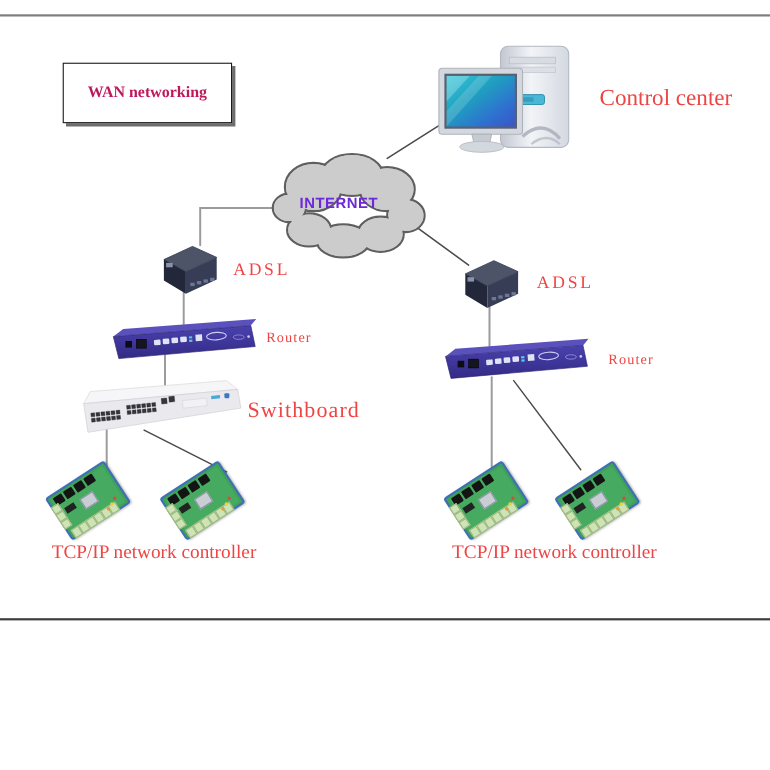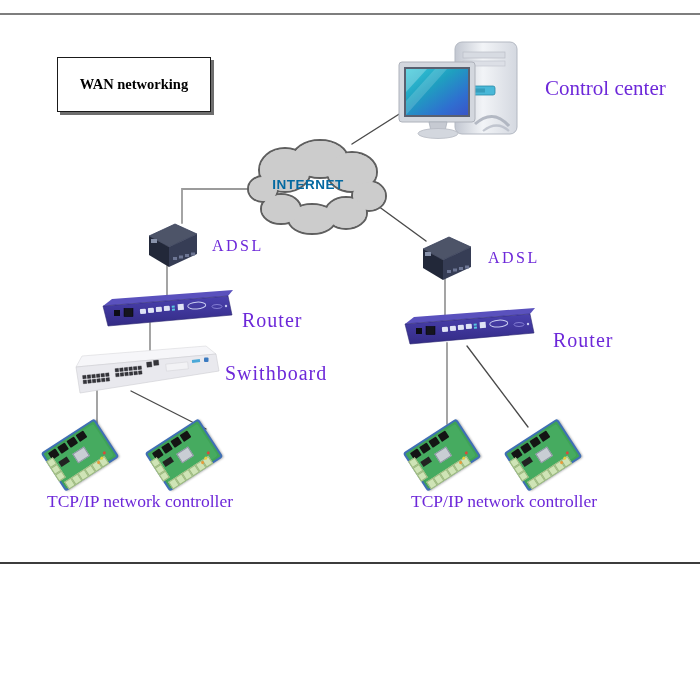--- a/index.html
+++ b/index.html
@@ -4,30 +4,30 @@
 <style>
   html,body{margin:0;padding:0;background:#fff;}
   #stage{position:relative;width:700px;height:700px;background:#ffffff;overflow:hidden;
          font-family:"Liberation Serif","DejaVu Serif",serif;}
   .hline{position:absolute;left:0;width:700px;}
   #top-rule{top:13px;height:2px;background:#7e7e7e;}
   #bottom-rule{top:562px;height:2px;background:#3c3c3c;}
   #title-box{position:absolute;left:57px;top:57px;width:152px;height:53px;background:#fff;
              border:1.5px solid #1a1a1a;box-shadow:3px 3px 0 #6e6e6e;
              display:flex;flex-direction:column;align-items:center;justify-content:center;}
-  #title-box .tline{font-weight:bold;font-size:14.5px;line-height:1.3;color:#000000;}
-  .label{position:absolute;color:#6d28d9;}
+  #title-box .tline{font-weight:bold;font-size:14.5px;line-height:1.3;color:#be185d;}
+  .label{position:absolute;color:#ef4444;}
   #internet-label{left:256px;top:177px;width:104px;text-align:center;
                   font-family:"Liberation Sans","DejaVu Sans",sans-serif;
-                  font-weight:bold;font-size:13.5px;letter-spacing:.5px;color:#0369a1;}
+                  font-weight:bold;font-size:13.5px;letter-spacing:.5px;color:#6d28d9;}
   #control-center-label{left:545px;top:76px;font-size:21px;}
   .adsl-label{font-size:16px;letter-spacing:2.5px;}
   #adsl-left-label{left:212px;top:237px;}
   #adsl-right-label{left:488px;top:249px;}
-  .router-label{font-size:20px;letter-spacing:1px;margin-top:10px;}
+  .router-label{font-size:13px;letter-spacing:1px;}
   #router-left-label{left:242px;top:299px;}
   #router-right-label{left:553px;top:319px;}
   #switchboard-label{left:225px;top:362px;font-size:20px;letter-spacing:1px;}
   .controller-label{width:224px;text-align:center;font-size:17.5px;}
   #controller-left-label{left:28px;top:491px;}
   #controller-right-label{left:392px;top:491px;}
   .dev{position:absolute;}
   
   .board-wrap{position:absolute;width:72px;height:66px;}
   .board{position:absolute;left:6px;top:11px;width:60px;height:42px;

